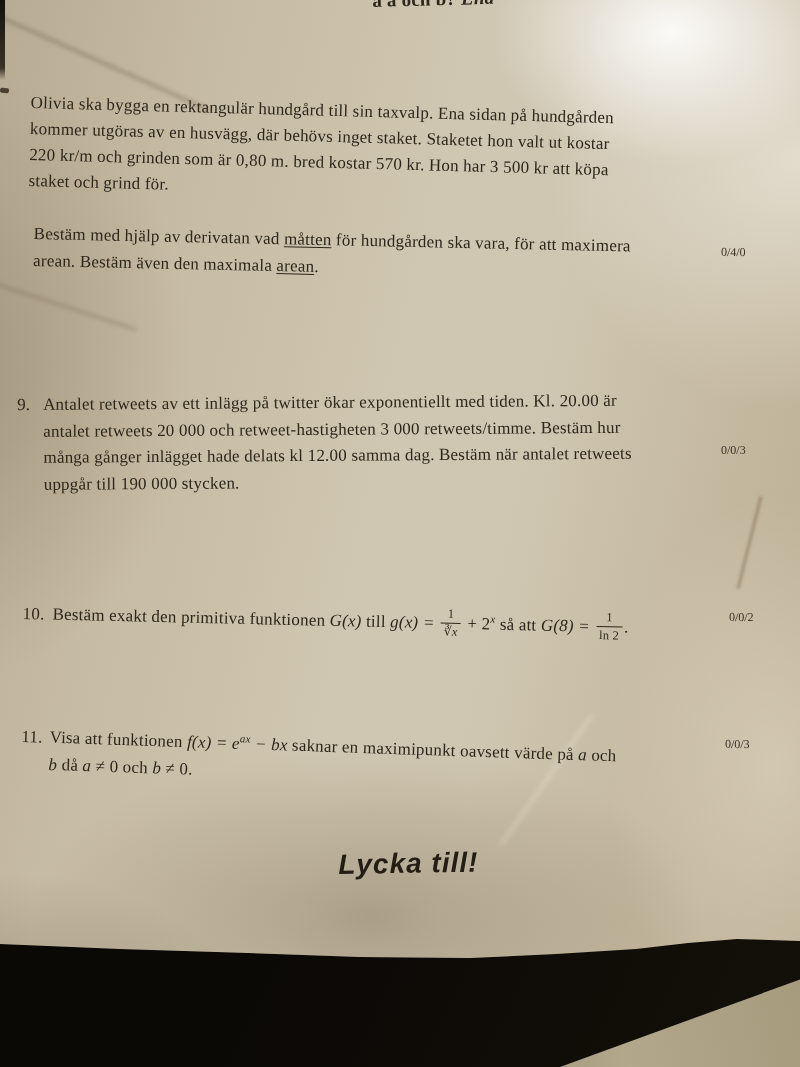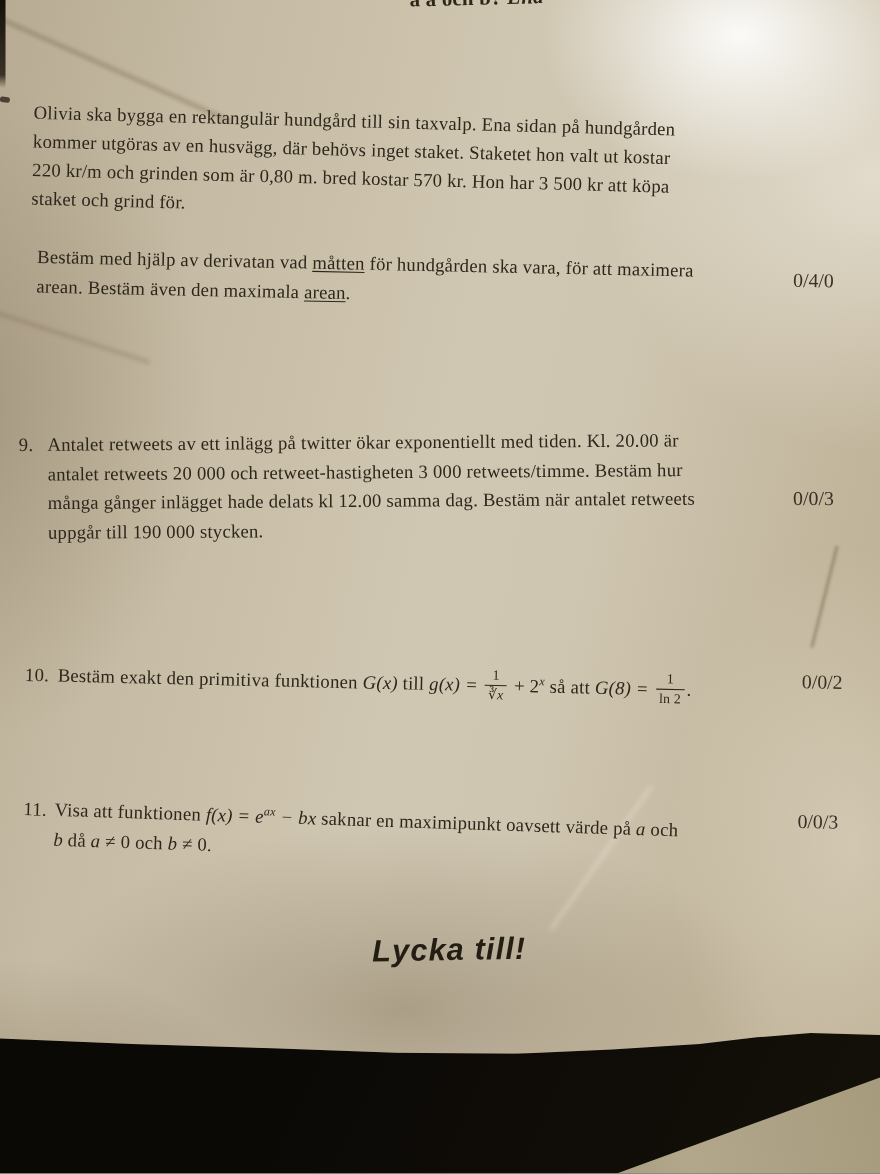--- a/index.html
+++ b/index.html
@@ -35,21 +35,21 @@
   .crease4{left:545px;top:700px;width:3px;height:160px;background:rgba(255,250,238,.32);transform:rotate(35deg);filter:blur(2.5px);}
   .edge-sliver{position:absolute;left:0;top:0;width:5px;height:80px;background:linear-gradient(180deg,#14100a,#3a3226 85%,rgba(58,50,38,0));}
   .edge-dash{position:absolute;left:0;top:88px;width:9px;height:5px;background:#4a4134;border-radius:2px;transform:rotate(8deg);}
   .block{position:absolute;transform-origin:0 0;letter-spacing:.2px;}
   .line{white-space:nowrap;}
   .header-frag{left:372px;top:-10px;font-size:19px;font-weight:600;transform:rotate(-1.5deg);white-space:nowrap;}
   .header-frag .it{font-style:italic;}
   .q8intro{left:31px;top:90px;font-size:17px;line-height:26px;transform:rotate(1.5deg);}
   .q8prompt{left:34px;top:220px;font-size:17px;line-height:27px;transform:rotate(1.2deg);}
   .ul{text-decoration:underline;text-underline-offset:2px;}
-  .score{position:absolute;font-size:18px;color:#3a3126;transform:rotate(1deg);}
+  .score{position:absolute;font-size:12px;color:#3a3126;transform:rotate(1deg);}
   .s1{left:721px;top:245px;}
   .s2{left:721px;top:443px;transform:rotate(0deg);}
   .s3{left:729px;top:610px;}
   .s4{left:725px;top:737px;}
   .q9{left:17px;top:392px;font-size:17px;line-height:26.5px;transform:rotate(-0.4deg);}
   .q9 .qnum{position:absolute;left:0;top:0;}
   .q9 .qlines{margin-left:26px;}
   .q10{left:23px;top:600px;font-size:17px;transform:rotate(1.3deg);white-space:nowrap;}
   .q10 .qnum{margin-right:8px;}
   .q11{left:22px;top:718px;font-size:17px;line-height:27px;transform:rotate(1.9deg);}

